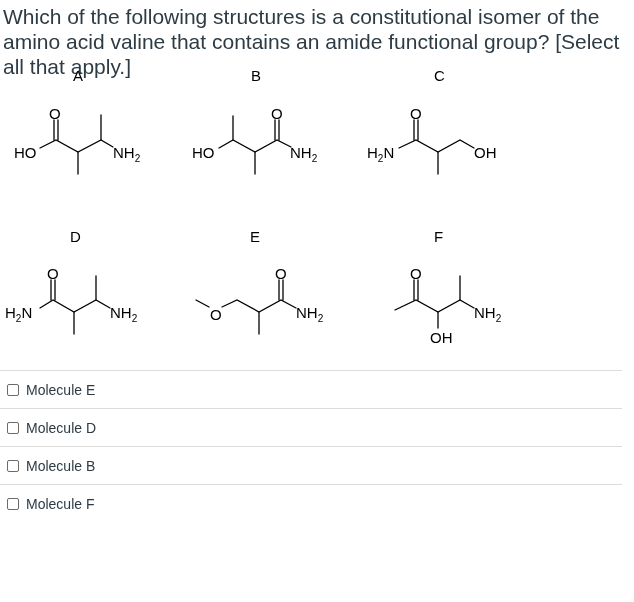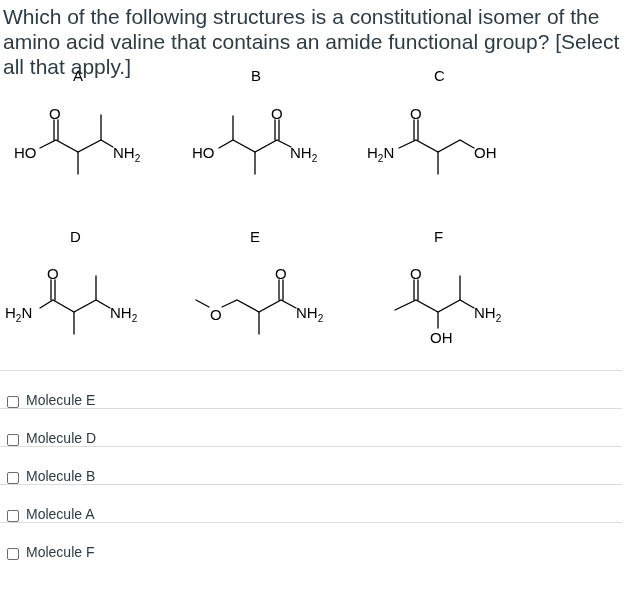--- a/index.html
+++ b/index.html
@@ -7,21 +7,21 @@
          font-family:"Liberation Sans", sans-serif; color:#2d3b45; }
   .question { position:absolute; left:3px; top:4px; width:628px;
               font-size:21px; line-height:25px; color:#2d3b45; }
   .structures { position:absolute; left:0; top:60px; width:634px; height:305px; }
   .structures svg { position:absolute; left:0; top:0; }
   .mol-label { font-family:"Liberation Sans", sans-serif; font-size:15px; fill:#000; }
   .atom { font-family:"Liberation Sans", sans-serif; font-size:15px; fill:#000; }
   .sub { font-size:10px; }
   .bond { stroke:#000; stroke-width:1.3; fill:none; stroke-linecap:round; }
   .answers { position:absolute; left:0; top:370px; width:622px; }
-  .answer { height:38px; border-top:1px solid #dcdcdc; display:flex; align-items:flex-end;
+  .answer { height:38px; border-top:1px solid #dcdcdc; display:flex; align-items:center;
             box-sizing:border-box; cursor:pointer; }
   .answer:last-child { border-bottom:none; }
   .checkbox { width:12px; height:12px; border:1px solid #6b6b6b; border-radius:2px;
               margin-left:7px; margin-right:7px; background:#fff; box-sizing:border-box; }
   .answer-label { font-size:14px; color:#2d3b45; }
 </style>
 </head>
 <body>
 
 <div class="question">Which of the following structures is a constitutional isomer of the amino acid valine that contains an amide functional group? [Select all that apply.]</div>
@@ -112,19 +112,15 @@
   <div class="answer">
     <span class="checkbox"></span>
     <span class="answer-label">Molecule D</span>
   </div>
   <div class="answer">
     <span class="checkbox"></span>
     <span class="answer-label">Molecule B</span>
   </div>
   <div class="answer">
     <span class="checkbox"></span>
-    <span class="answer-label">Molecule A</span>
-  </div>
-  <div class="answer">
-    <span class="checkbox"></span>
     <span class="answer-label">Molecule F</span>
   </div>
 </div>
 
 </body></html>

